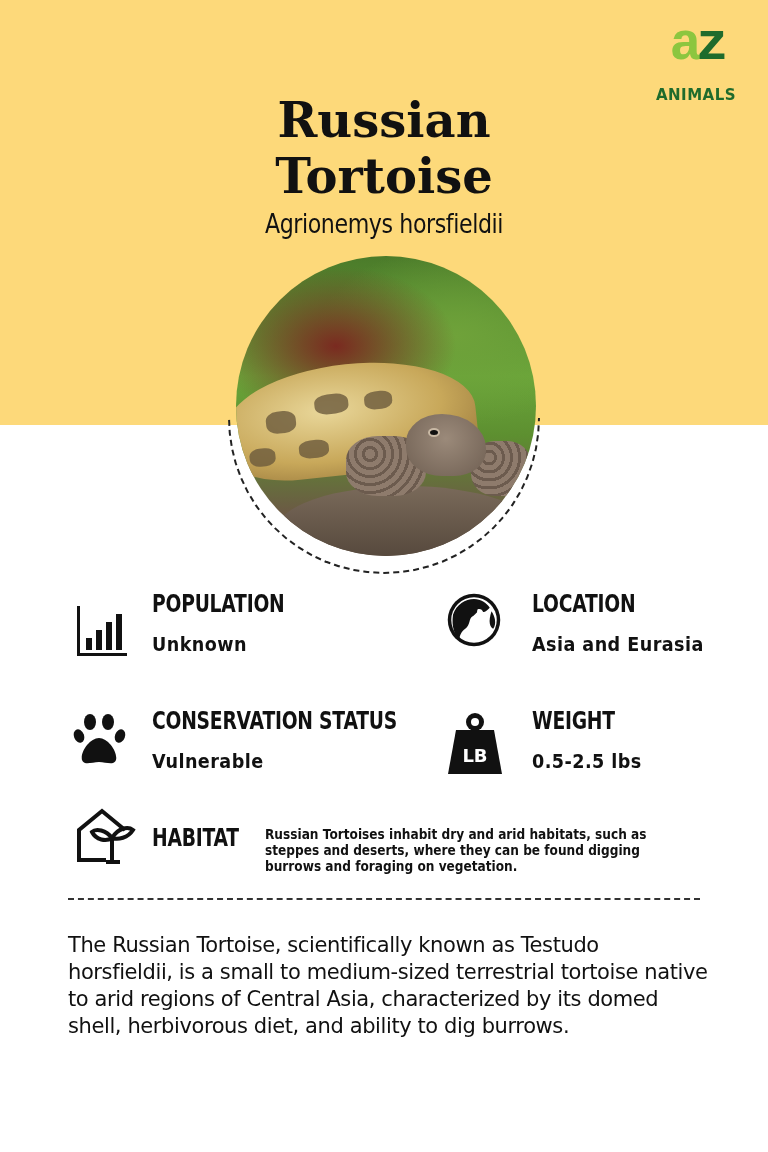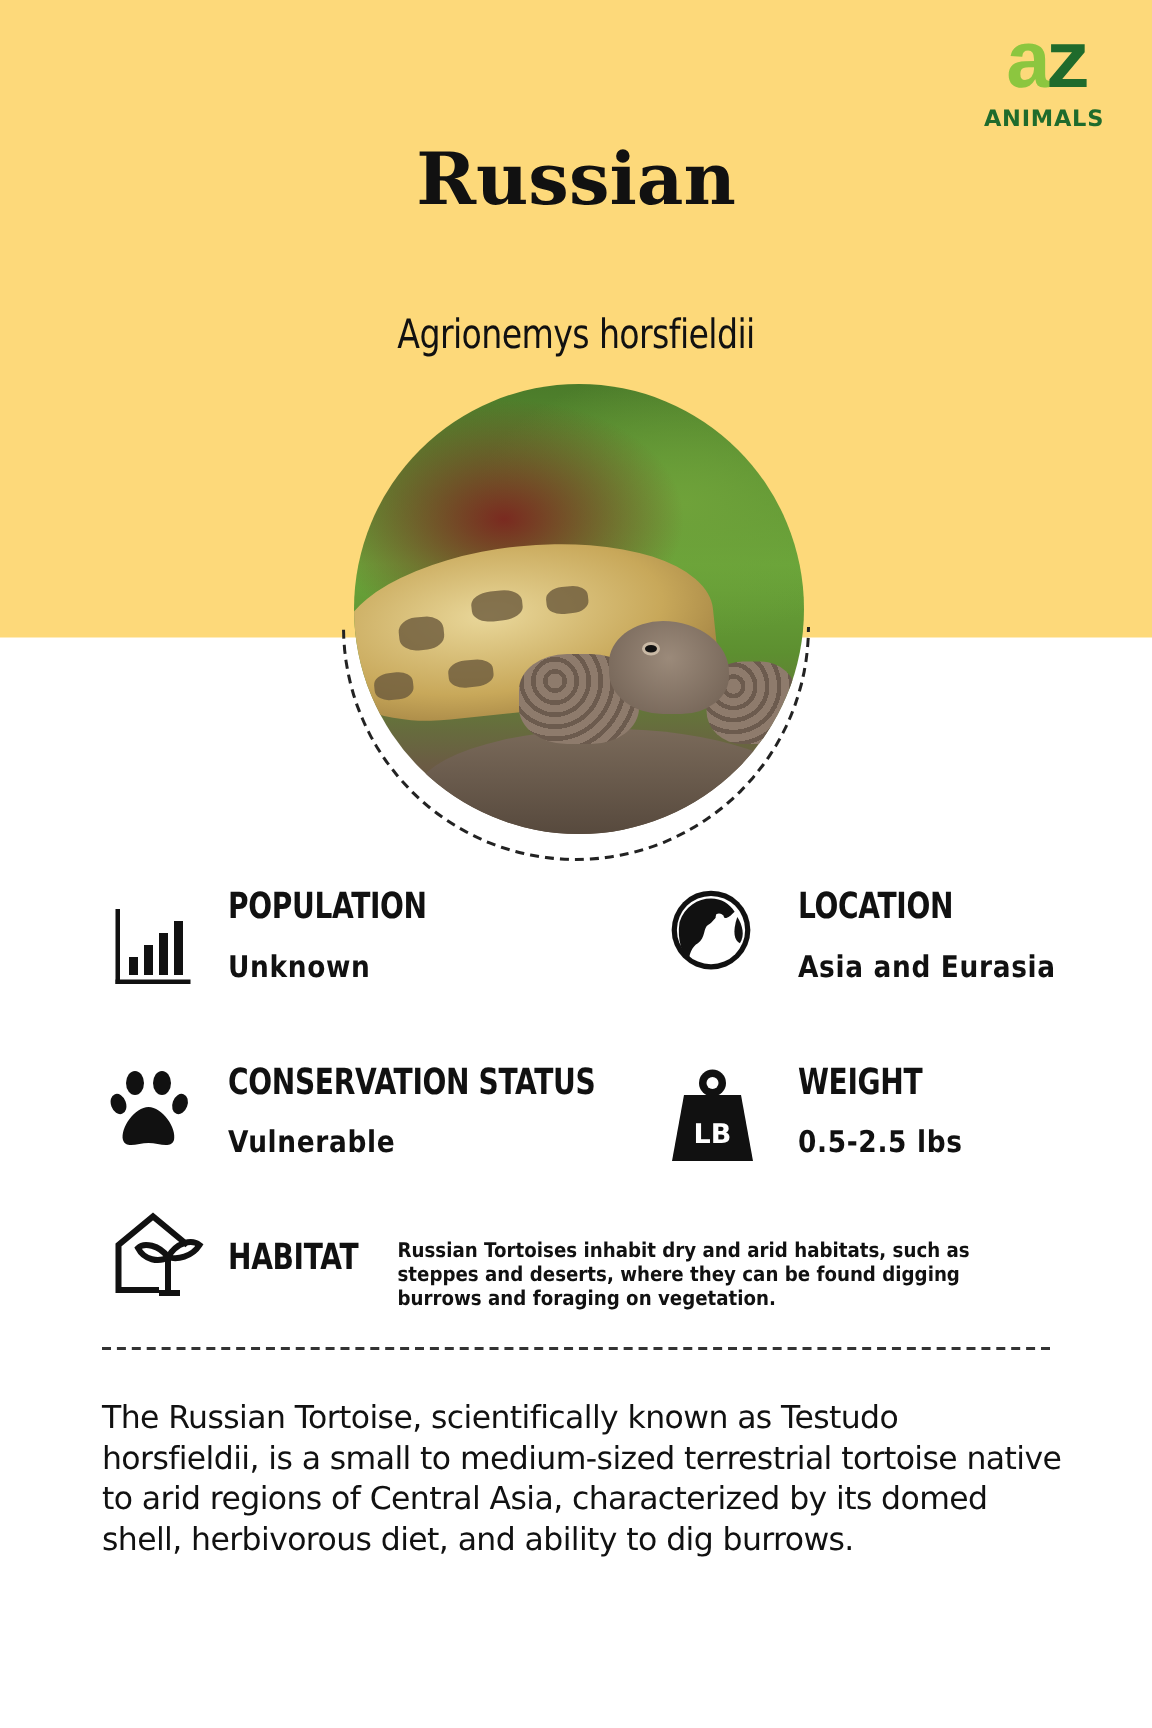--- a/index.html
+++ b/index.html
@@ -5,21 +5,21 @@
   * { box-sizing: border-box; margin: 0; padding: 0; }
   html, body { width: 768px; height: 1152px; background: #ffffff; overflow: hidden; }
   body { position: relative; font-family: "DejaVu Sans", sans-serif; color: #111; }
 
   .top-band { position: absolute; left: 0; top: 0; width: 768px; height: 425px; background: #fdd97a; }
 
   .logo { position: absolute; left: 648px; top: 22px; width: 96px; text-align: center; }
   .logo-mark { font-family: Liberation Mono, monospace; font-weight: bold; font-size: 54px; line-height: 46px; letter-spacing: -6px; }
   .logo-a { color: #8cc63f; }
   .logo-z { color: #1f6b2c; }
-  .logo-text { font-family: "DejaVu Sans", sans-serif; font-weight: bold; font-size: 15px; color: #1f6b2c; letter-spacing: 0.5px; margin-top: 2px; }
+  .logo-text { font-family: "DejaVu Sans", sans-serif; font-weight: bold; font-size: 15px; color: #1f6b2c; letter-spacing: 0.5px; margin-top: 18px; }
 
   .title { position: absolute; left: 0; top: 92px; width: 768px; text-align: center;
            font-family: "DejaVu Serif", serif; font-weight: bold; font-size: 48px; line-height: 56px; color: #111; }
   .subtitle { position: absolute; left: 0; top: 208px; width: 768px; text-align: center;
               font-family: "DejaVu Sans", sans-serif; font-size: 27px; color: #111; letter-spacing: -0.5px; transform: scaleX(0.82); }
 
   .photo-ring { position: absolute; left: 228px; top: 262px; width: 312px; height: 312px; border-radius: 50%;
                 border: 2px dashed #222; clip-path: inset(50% 0 0 0); }
   .photo { position: absolute; left: 236px; top: 256px; width: 300px; height: 300px; border-radius: 50%; overflow: hidden;
            background:
@@ -56,20 +56,21 @@
 
 <div class="top-band"></div>
 
 <div class="logo">
   <div class="logo-mark"><span class="logo-a">a</span><span class="logo-z">z</span></div>
   <div class="logo-text">ANIMALS</div>
 </div>
 
 <div class="title">
   <div>Russian</div>
+  <div>Tortoise</div>
 </div>
 <div class="subtitle">Agrionemys horsfieldii</div>
 
 <div class="photo-ring"></div>
 <div class="photo">
   <div class="rock"></div>
   <div class="shell">
     <div class="shell-spot" style="left:40px;top:40px;width:30px;height:22px;"></div>
     <div class="shell-spot" style="left:90px;top:28px;width:34px;height:20px;"></div>
     <div class="shell-spot" style="left:140px;top:30px;width:28px;height:18px;"></div>

